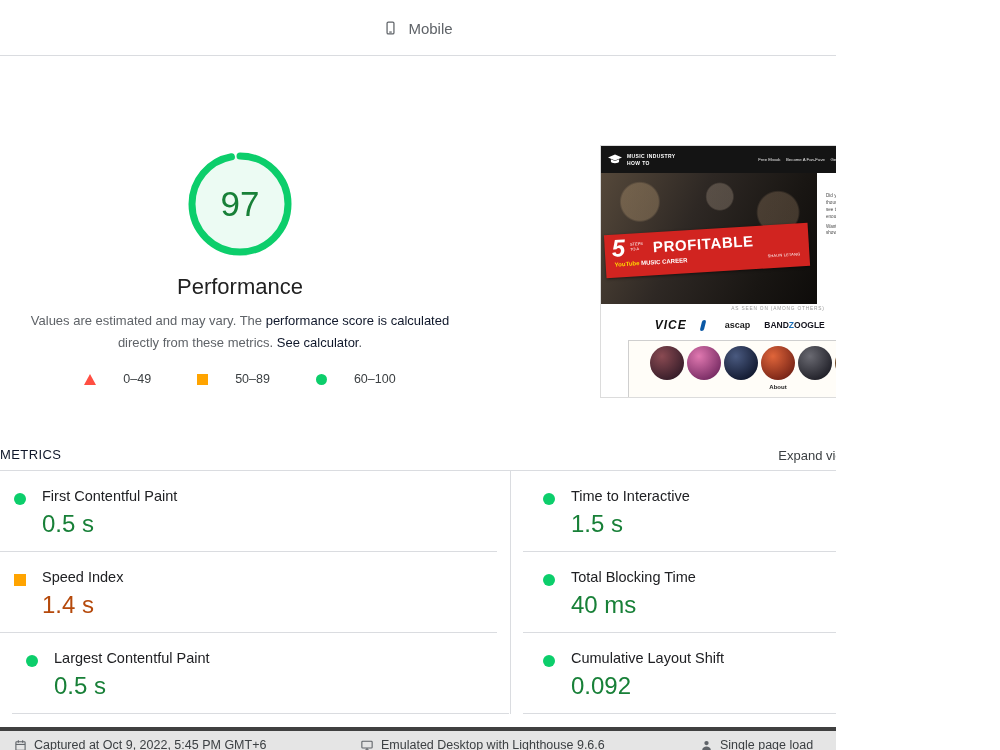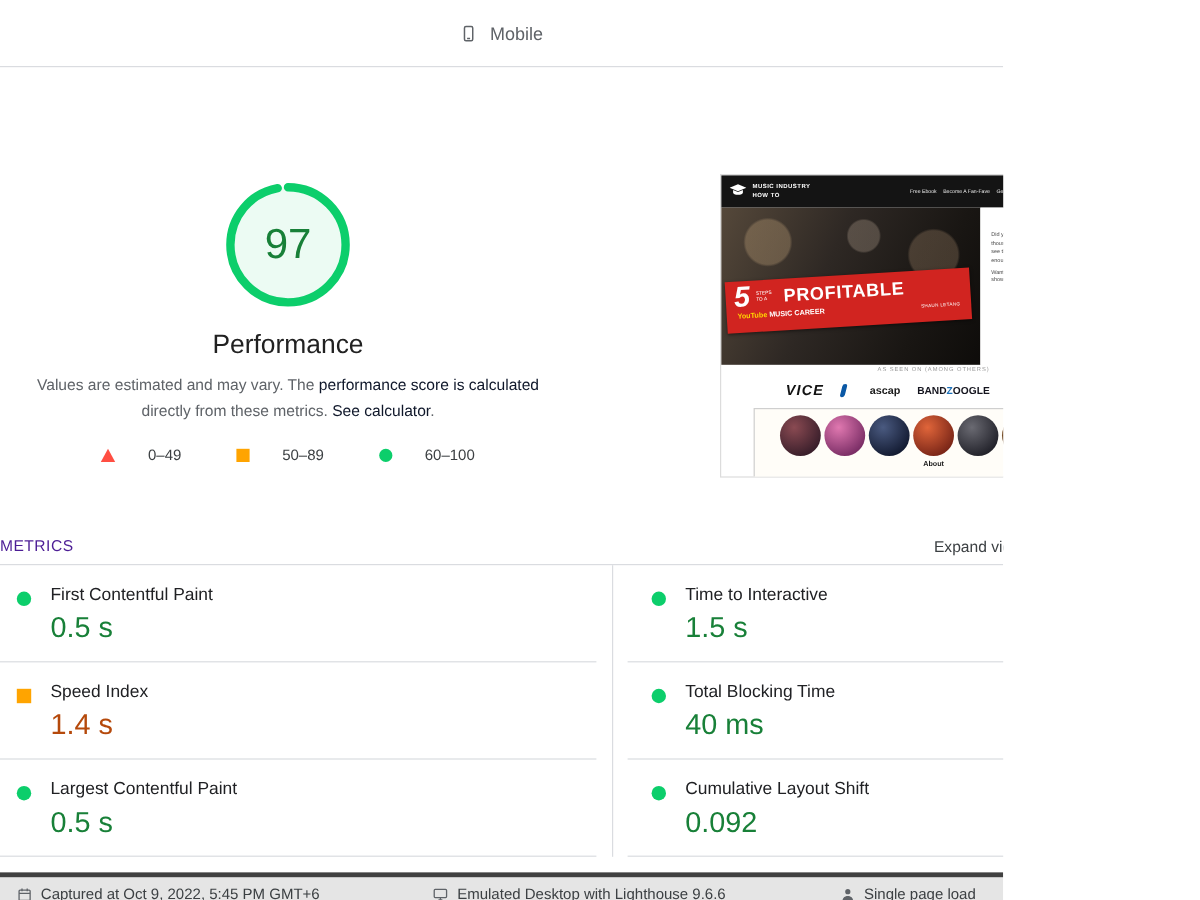--- a/index.html
+++ b/index.html
@@ -54,35 +54,35 @@
     font-size:12.5px; color:#3c4043;
   }
   .legend-item { display:flex; align-items:center; gap:27px; }
   .marker-triangle { width:0; height:0; border-left:6px solid transparent; border-right:6px solid transparent; border-bottom:11px solid #ff4e42; }
   .marker-square { width:11px; height:11px; background:#ffa400; }
   .marker-circle { width:11px; height:11px; border-radius:50%; background:#0cce6b; }
 
   
   .metrics-heading {
     position:absolute; left:0; top:447px;
-    font-size:13px; font-weight:500; letter-spacing:.4px; color:#4c1d95;
+    font-size:13px; font-weight:500; letter-spacing:.4px; color:#0f172a;
   }
   .expand-view {
     position:absolute; right:-16px; top:448px;
     font-size:13px; color:#3c4043; cursor:pointer; white-space:nowrap;
   }
   .metrics-topline { position:absolute; left:0; right:0; top:470px; height:1px; background:#dadce0; }
   .metrics-vdivider { position:absolute; left:510px; top:471px; width:1px; height:243px; background:#dadce0; }
 
   .metric-cell { position:absolute; height:81px; border-bottom:1px solid #dadce0; }
   .pos-0 { left:0;   top:471px; width:497px; }
   .pos-1 { left:523px; top:471px; width:477px; }
   .pos-2 { left:0;   top:552px; width:497px; }
   .pos-3 { left:523px; top:552px; width:477px; }
-  .pos-4 { left:0;   top:633px; width:497px; }
+  .pos-4 { left:12px;   top:633px; width:497px; }
   .pos-5 { left:523px; top:633px; width:477px; }
 
   .metric-icon { position:absolute; left:14px; top:22px; width:12px; height:12px; }
   .metric-name { position:absolute; left:42px; top:17px; font-size:14.5px; color:#202124; }
   .metric-value { position:absolute; left:42px; top:39px; font-size:24px; }
   .metric-cell.rcol .metric-icon { left:20px; }
   .metric-cell.rcol .metric-name { left:48px; }
   .metric-cell.rcol .metric-value { left:48px; }
 
   .status-good .metric-icon { background:#0cce6b; border-radius:50%; }

